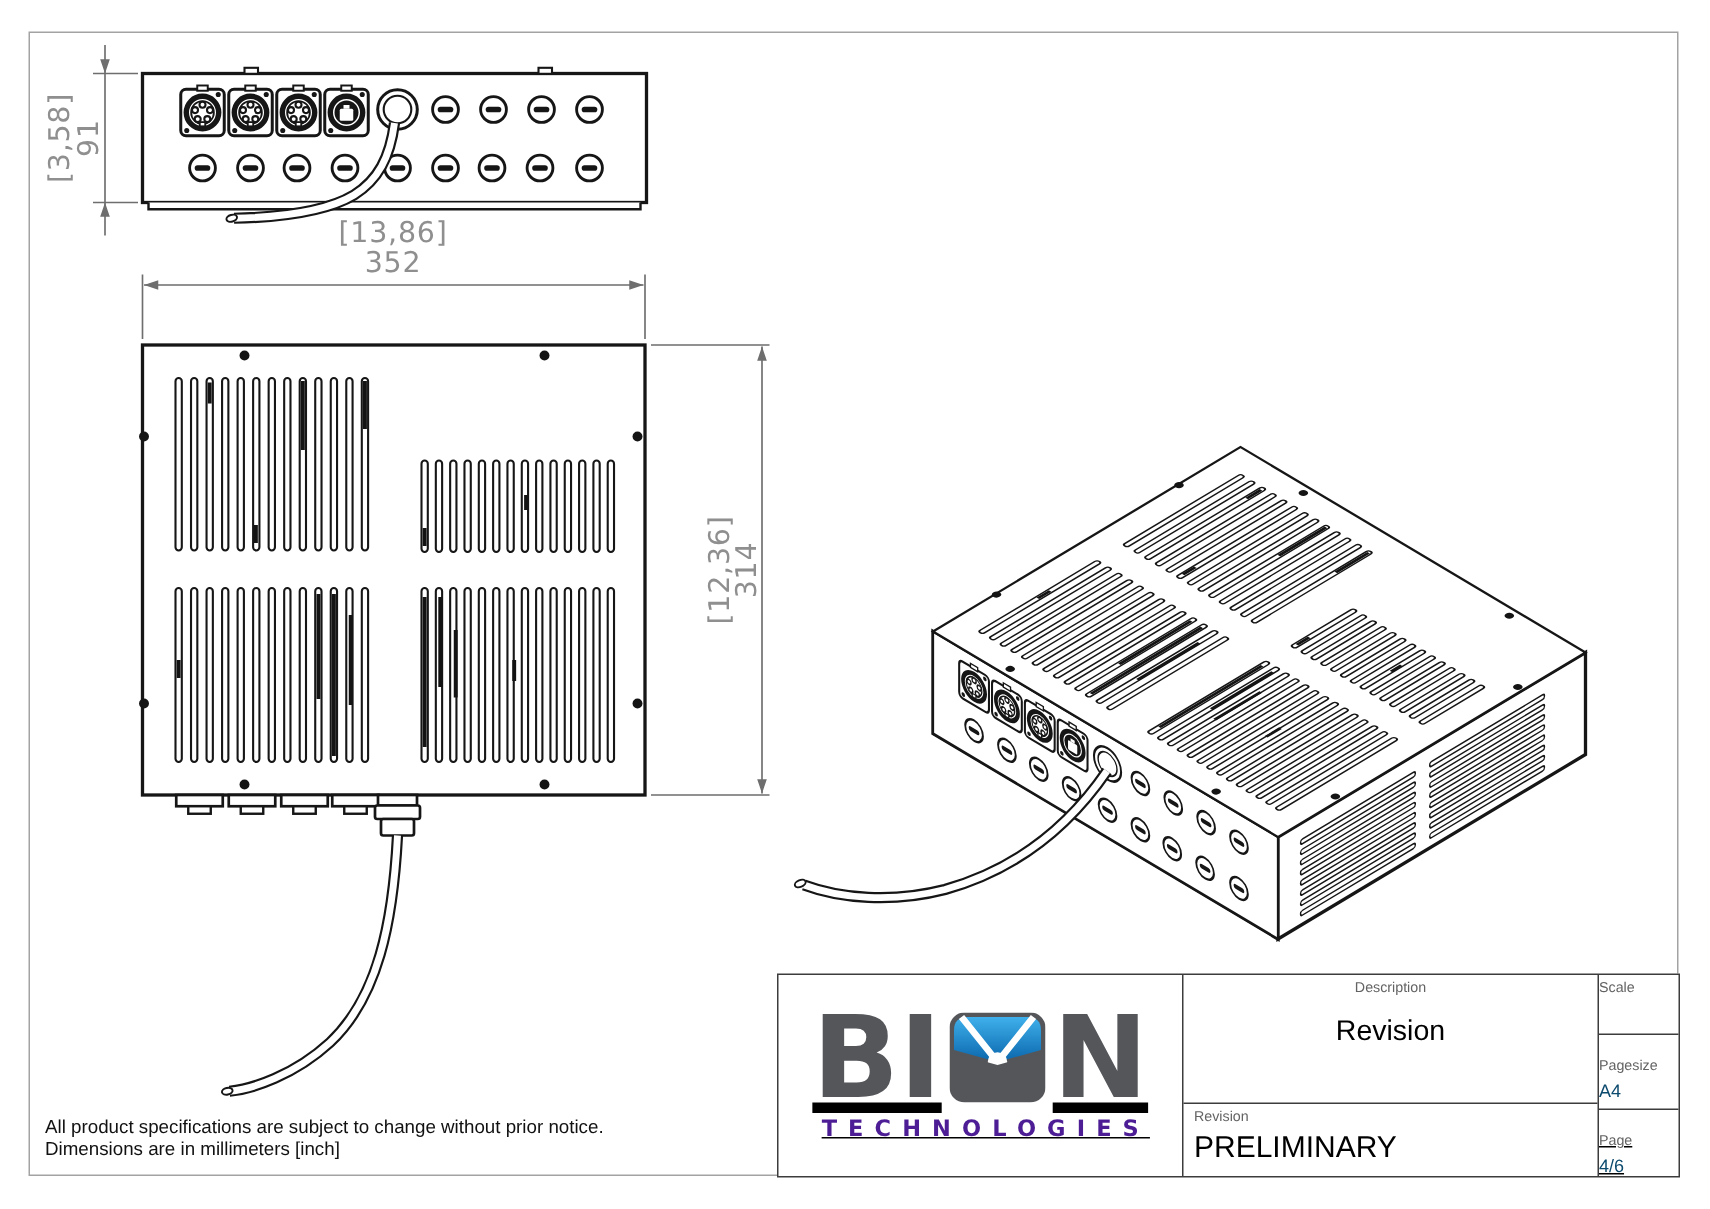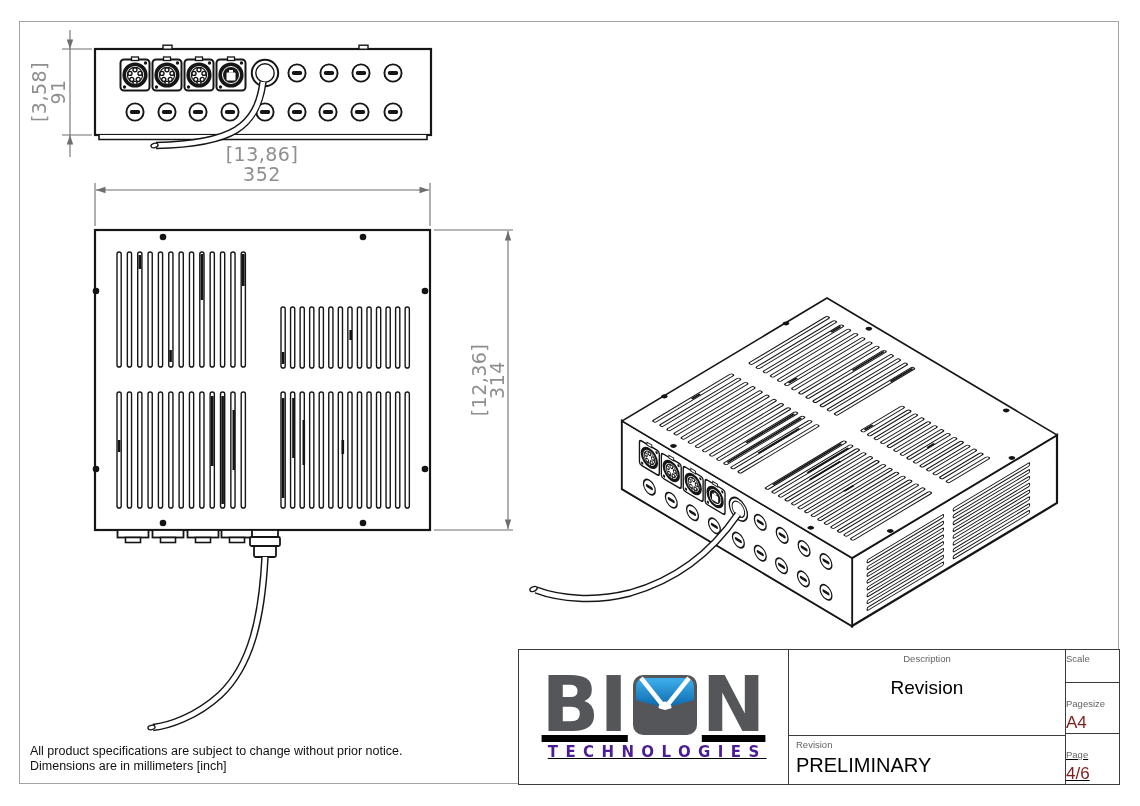--- a/index.html
+++ b/index.html
@@ -24,21 +24,21 @@
   .tb-desc{height:86px;border-bottom:1.2px solid #3c3c3c;padding:3px 7px;text-align:center;}
   .tb-rev{flex:1;padding:3px 7px;}
   .tb-label{font-size:9.5px;color:#636363;}
   .tb-desc-value{font-size:21px;color:#000;margin-top:4px;}
   .tb-config-value{font-size:19px;color:#000;margin-top:13px;}
   .tb-rev-value{font-size:20px;color:#000;margin-top:4px;}
   .tb-right{flex:1;display:flex;flex-direction:column;text-align:left;gap:12px;}
   .tb-scale{height:45px;border-bottom:1.2px solid #3c3c3c;padding-top:3px;}
   .tb-pagesize{height:43px;border-bottom:1.2px solid #3c3c3c;padding-top:3px;}
   .tb-page{flex:1;padding-top:3px;text-decoration:underline;}
-  .tb-cell-value{font-size:17px;color:#7f1d1d;margin-top:4px;}
+  .tb-cell-value{font-size:12px;color:#0c4a6e;margin-top:4px;}
   
   .part{stroke:#161616;fill:#fff;}
   .vents rect{fill:#fff;stroke:#161616;stroke-width:1.4;}
   .slats rect{fill:#fff;stroke:#161616;stroke-width:1.4;}
   .dimline{stroke:#6e6e6e;stroke-width:1.1;fill:none;}
   .dimarrow{fill:#6e6e6e;stroke:none;}
   .dimtext{fill:#8f8f8f;font-family:"DejaVu Sans",sans-serif;font-size:19px;letter-spacing:0.5px;}
 </style>
 </head>
 <body>

